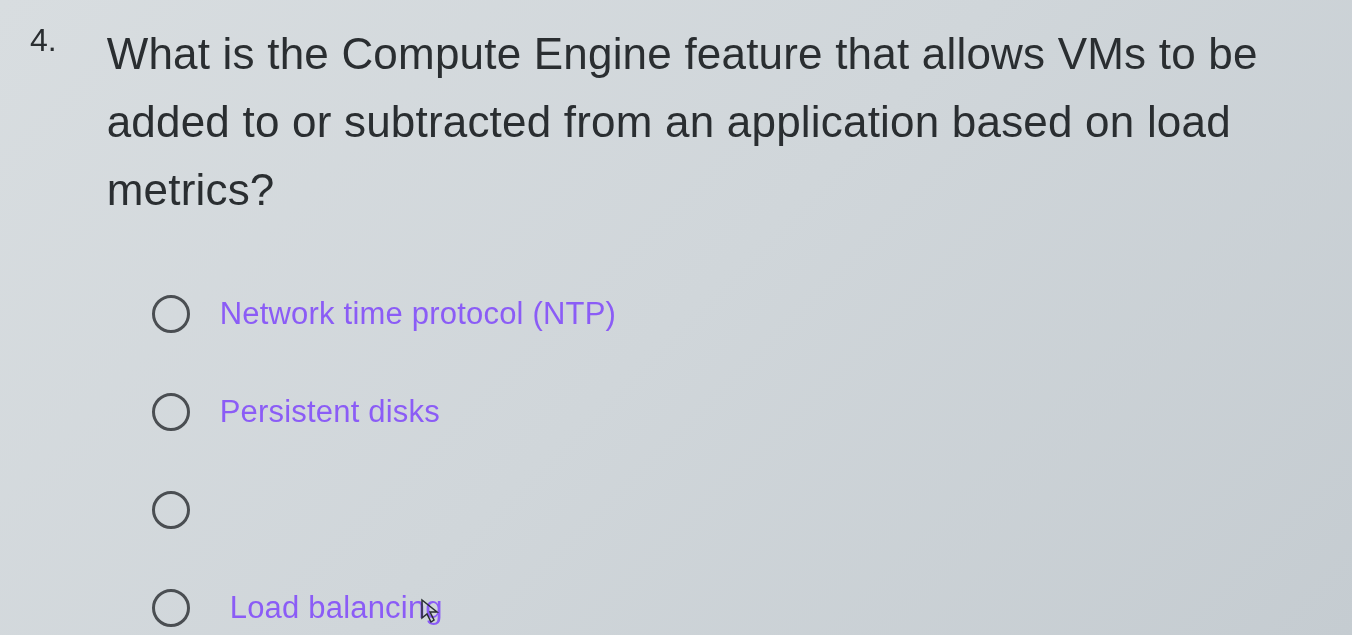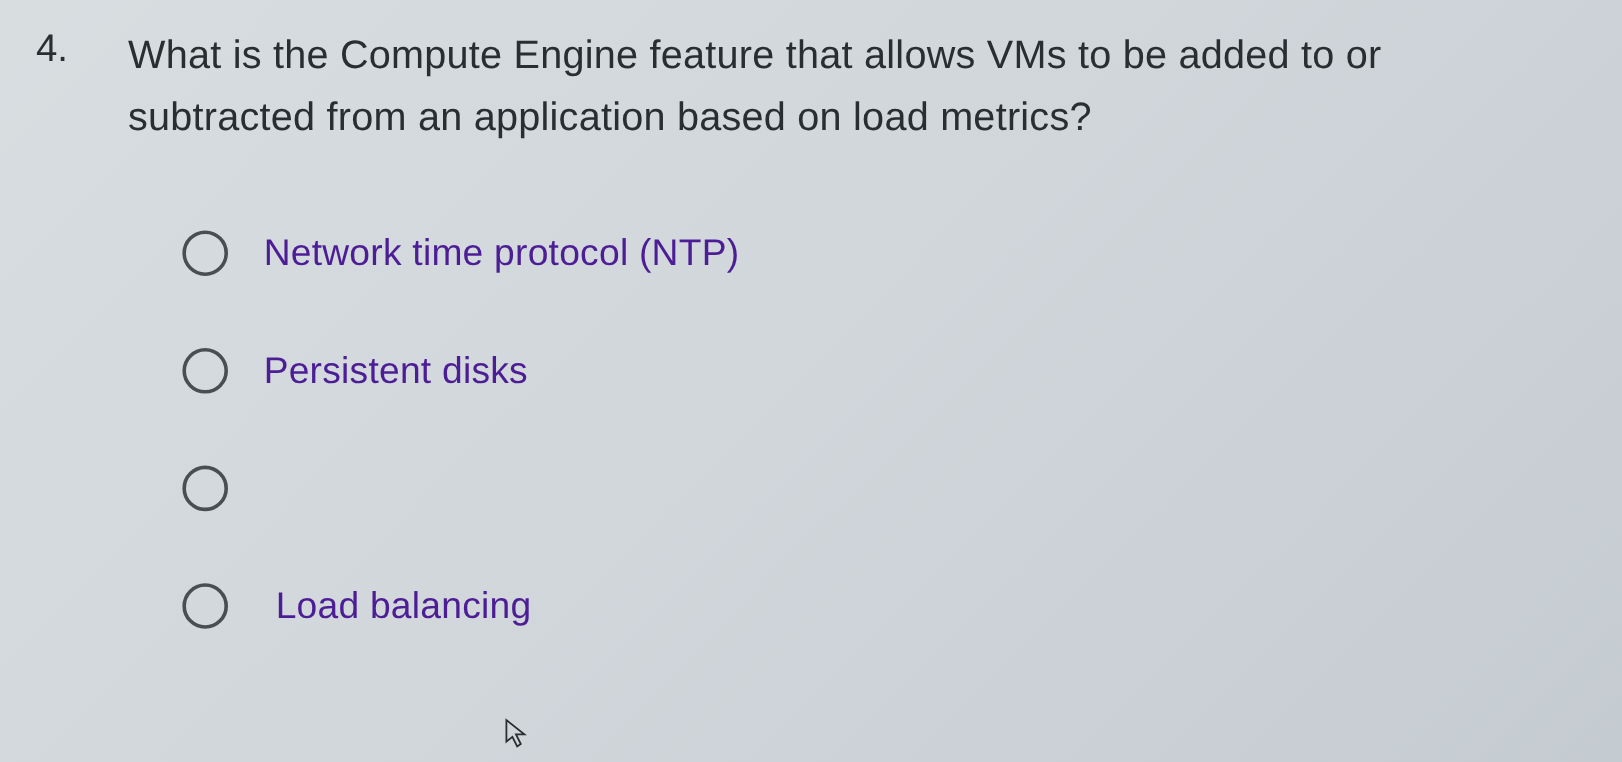--- a/index.html
+++ b/index.html
@@ -26,21 +26,21 @@
       font-size: 32px;
       color: #2a2e31;
       font-weight: 400;
       flex-shrink: 0;
       padding-top: 2px;
     }
     .question-body {
       flex: 1;
     }
     .question-text {
-      font-size: 33px;
+      font-size: 44px;
       line-height: 1.55;
       color: #2a2e31;
       font-weight: 400;
       letter-spacing: 0.2px;
     }
     .options {
       margin-top: 70px;
       padding-left: 45px;
     }
     .option {
@@ -57,21 +57,21 @@
     .radio-circle {
       width: 38px;
       height: 38px;
       border: 3px solid #4a4e52;
       border-radius: 50%;
       flex-shrink: 0;
       background: transparent;
     }
     .option-label {
       font-size: 31px;
-      color: #4c1d95;
+      color: #8b5cf6;
       font-weight: 400;
       letter-spacing: 0.2px;
       text-align: right;
     }
     .cursor {
       position: absolute;
       left: 420px;
       top: 598px;
       width: 20px;
       height: 26px;

